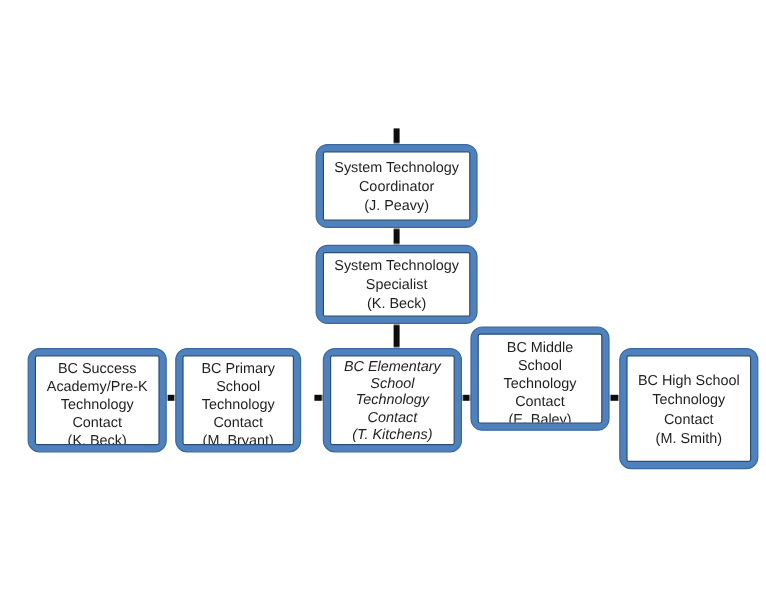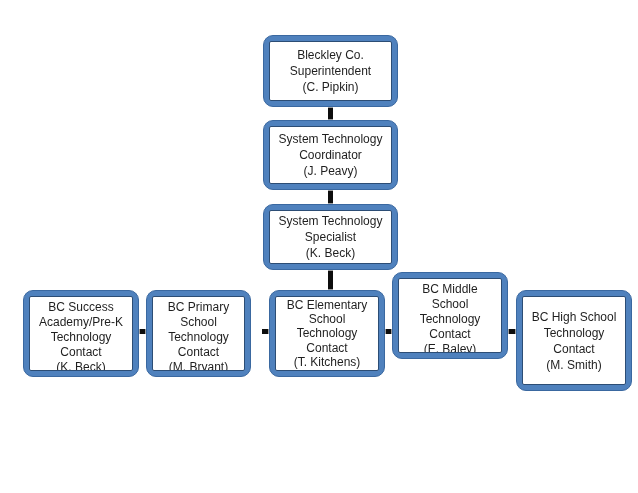--- a/index.html
+++ b/index.html
@@ -70,25 +70,20 @@
 
   <div class="connector" style="left:328px; top:107px; width:5px; height:13px;"></div>
   <div class="connector" style="left:328px; top:190px; width:5px; height:14px;"></div>
   <div class="connector" style="left:328px; top:270px; width:5px; height:20px;"></div>
 
   <div class="connector" style="left:139px; top:329px; width:8px; height:5px;"></div>
   <div class="connector" style="left:262px; top:329px; width:8px; height:5px;"></div>
   <div class="connector" style="left:385px; top:329px; width:8px; height:5px;"></div>
   <div class="connector" style="left:508px; top:329px; width:8px; height:5px;"></div>
 
-  <div class="node" style="left:263px; top:35px; width:135px; height:72px;">
-    <div class="inner center">Bleckley Co.
-Superintendent
-(C. Pipkin)</div>
-  </div>
 
   <div class="node" style="left:263px; top:120px; width:135px; height:70px;">
     <div class="inner center">System Technology
 Coordinator
 (J. Peavy)</div>
   </div>
 
   <div class="node" style="left:263px; top:204px; width:135px; height:66px;">
     <div class="inner center">System Technology
 Specialist
@@ -104,21 +99,21 @@
   </div>
 
   <div class="node" style="left:146px; top:290px; width:105px; height:87px;">
     <div class="inner clip">BC Primary
 School
 Technology
 Contact
 (M. Bryant)</div>
   </div>
 
-  <div class="node" style="left:269px; top:290px; width:116px; height:87px;">
+  <div class="node" style="left:269px; top:290px; width:116px; height:87px;font-style:italic;">
     <div class="inner fit">BC Elementary
 School
 Technology
 Contact
 (T. Kitchens)</div>
   </div>
 
   <div class="node" style="left:392px; top:272px; width:116px; height:87px;">
     <div class="inner clip">BC Middle
 School

